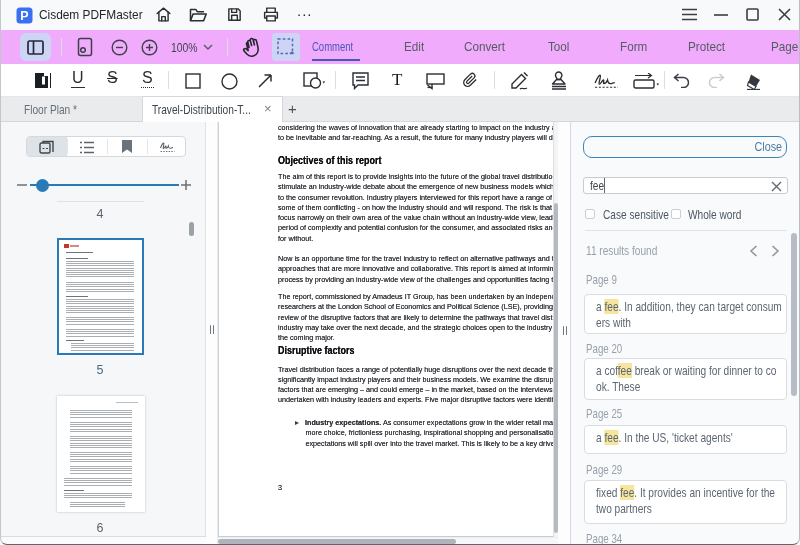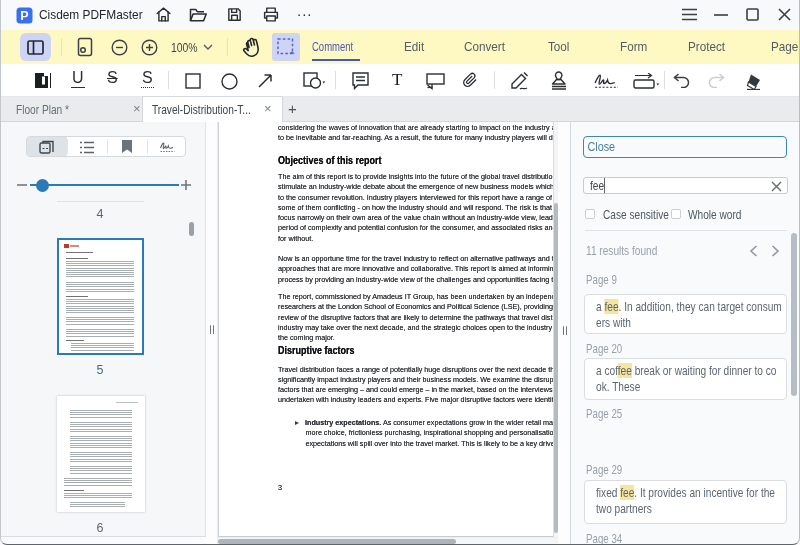--- a/index.html
+++ b/index.html
@@ -4,44 +4,44 @@
 <style>
 *{margin:0;padding:0;box-sizing:border-box}
 html,body{width:800px;height:545px;overflow:hidden}
 body{font-family:"Liberation Sans",sans-serif;position:relative;background:#fff}
 .abs{position:absolute}
 #win{position:absolute;left:0;top:0;width:800px;height:545px;border-left:1px solid #c2c7cc;border-right:1px solid #b9bec3;border-bottom:1.8px solid #5f666b;border-radius:0 0 7px 7px;z-index:90;pointer-events:none}
 
 #titlebar{position:absolute;left:0;top:0;width:100%;height:30px;background:#f7f9fa}
 #titlebar .appname{position:absolute;left:39px;top:7px;font-size:13.5px;color:#23272d;transform-origin:left top;transform:scaleX(0.88)}
 
-#row2{position:absolute;left:0;top:30px;width:100%;height:34px;background:#fef9c3}
+#row2{position:absolute;left:0;top:30px;width:100%;height:34px;background:#f0abfc}
 #row3{position:absolute;left:0;top:64px;width:100%;height:33px;background:#fff;border-bottom:1px solid #e5e7ea}
 .vsep{position:absolute;width:1px;background:#dcdfe2}
 .tbtn{position:absolute;border-radius:6px;background:#cdd4f4}
 .menuitem{position:absolute;top:9px;font-size:13px;color:#565c63;transform-origin:left top;transform:scaleX(0.9)}
 
 #tabbar{position:absolute;left:0;top:97px;width:100%;height:25px;background:#e9ebed;border-bottom:1px solid #d4d8db}
-#tab1{position:absolute;left:8px;top:0;width:142px;height:24px;font-size:13px;color:#667078}
+#tab1{position:absolute;left:16px;top:0;width:142px;height:24px;font-size:13px;color:#667078}
 #tab2{position:absolute;left:142px;top:-1px;width:141px;height:26px;background:#fff;border:1px solid #d4d8db;border-bottom:none;font-size:13px;color:#3c454d}
 .tabx{color:#7a828a;font-size:13px;position:absolute;top:4px}
 
 #sidebar{position:absolute;left:0;top:122px;width:206px;height:414px;background:#f6f7f9;border-right:1px solid #e0e3e6}
 #sidebottom{position:absolute;left:0;top:536px;width:206px;height:9px;background:#fafbfc;border-top:1px solid #dadde0}
 #seg{position:absolute;left:26px;top:14px;width:160px;height:21px;background:#fff;border:1px solid #d5d9dc;border-radius:4px}
 #seg .sel{position:absolute;left:0;top:0;width:40px;height:19px;background:#dee3e7;border-radius:3px 0 0 3px}
 #seg .sd{position:absolute;top:2px;width:1px;height:15px;background:#e2e5e8}
 #docarea{position:absolute;left:218px;top:122px;width:340px;height:423px;background:#eceff1}
 #page{position:absolute;left:0px;top:0px;width:335px;height:415px;background:#fff;border-left:1px solid #cdd1d5;border-bottom:1px solid #c8ccd0}
 #split1{position:absolute;left:206px;top:122px;width:12px;height:423px;background:#fdfdfe;border-right:1px solid #e8eaec}
 #split2{position:absolute;left:558px;top:122px;width:13px;height:423px;background:#fdfdfe;border-right:1px solid #d7dadd}
 .handlebar{position:absolute;width:1.5px;height:9px;background:#70767d;border-radius:1px}
 #rightpanel{position:absolute;left:571px;top:122px;width:229px;height:423px;background:#f9fafb}
 
-#closebtn{position:absolute;left:12px;top:14px;width:204px;height:22px;border:1.3px solid #3d87b8;border-radius:4px;color:#4a7ca3;font-size:13.5px;text-align:left;line-height:20px}
+#closebtn{position:absolute;left:12px;top:14px;width:204px;height:22px;border:1.3px solid #3d87b8;border-radius:9px;color:#4a7ca3;font-size:13.5px;text-align:right;line-height:20px}
 #searchbox{position:absolute;left:12px;top:55px;width:205px;height:17px;background:#fff;border:1px solid #c6ccd2;border-radius:3px}
 .cb{position:absolute;width:10px;height:10px;background:#fff;border:1px solid #c9cfd5;border-radius:2px}
 .cblabel{position:absolute;font-size:13.5px;color:#4d5862;transform-origin:left top;transform:scaleX(0.75)}
 #divider{position:absolute;left:14px;top:108px;width:202px;height:1px;background:#e1e4e7}
 .pagelabel{position:absolute;left:15px;font-size:13.5px;color:#97a0ab;transform-origin:left top;transform:scaleX(0.72)}
 .resbox{position:absolute;left:13px;width:203px;background:#fff;border:1px solid #d9dde1;border-radius:4px;font-size:13.5px;color:#5c6672;line-height:16px;padding:4px 0 0 11px;overflow:hidden}
 .resbox>div{transform-origin:left top;transform:scaleX(0.75);white-space:nowrap}
 .hl{background:#f6e59e}
 .scrollpill{position:absolute;background:#b0b7be;border-radius:3px}
 
@@ -385,20 +385,23 @@
     </svg>
   <div class="pagelabel" style="top:150px">Page 9</div>
   <div class="resbox" style="top:172px;height:40px">
       <div>a <span class="hl">fee</span>. In addition, they can target consum<br>ers with</div>
     </div>
   <div class="pagelabel" style="top:219px">Page 20</div>
   <div class="resbox" style="top:236px;height:42px">
       <div>a cof<span class="hl">fee</span> break or waiting for dinner to co<br>ok. These</div>
     </div>
   <div class="pagelabel" style="top:284px">Page 25</div>
+  <div class="resbox" style="top:303px;height:29px">
+      <div>a <span class="hl">fee</span>. In the US, 'ticket agents'</div>
+    </div>
   <div class="pagelabel" style="top:340px">Page 29</div>
   <div class="resbox" style="top:358px;height:44px">
       <div>fixed <span class="hl">fee</span>. It provides an incentive for the<br>two partners</div>
     </div>
   <div class="pagelabel" style="top:409px">Page 34</div>
   <div class="scrollpill" style="left:220px;top:111px;width:5.5px;height:163px;background:#b6bdc4"></div>
 </div>
 
 <div id="win"></div>
 

